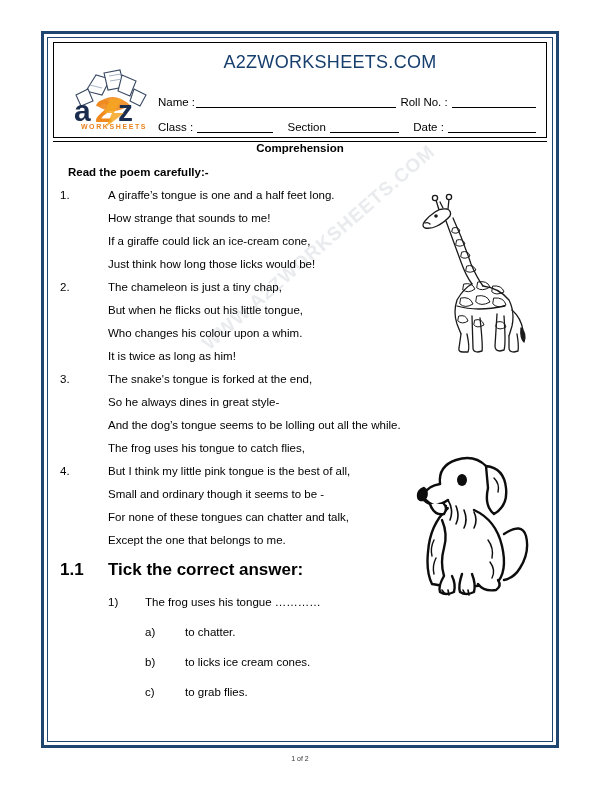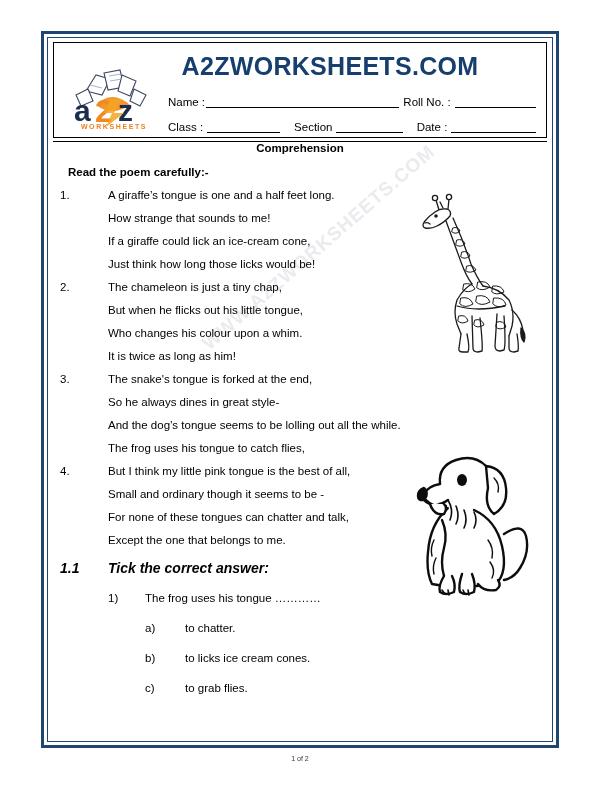--- a/index.html
+++ b/index.html
@@ -64,22 +64,22 @@
   .header-box {
     margin: 4px 5px 0 5px;
     border: 1px solid #000000;
     box-sizing: border-box;
     position: relative;
     height: 96px;
     background: transparent;
   }
   .site-title {
     text-align: center;
-    font-size: 25px;
-    font-weight: bold;
+    font-size: 18px;
+    font-weight: normal;
     color: #173f6e;
     letter-spacing: 0.3px;
     padding-top: 9px;
     padding-left: 60px;
   }
 
   
   .logo {
     position: absolute;
     left: 12px;
@@ -95,21 +95,21 @@
     text-align: center;
     font-size: 7px;
     font-weight: bold;
     letter-spacing: 1.6px;
     color: #e8821e;
   }
 
   
   .field-rows {
     position: absolute;
-    left: 114px;
+    left: 104px;
     right: 6px;
     top: 40px;
     font-size: 11.5px;
     color: #000;
   }
   .field-row {
     display: flex;
     align-items: flex-end;
     height: 25px;
   }
@@ -159,24 +159,23 @@
     width: 30px;
   }
   .stanza .lines { margin-left: 48px; }
   .stanza .lines div { margin-bottom: 11px; }
   .stanza .lines div:last-child { margin-bottom: 0; }
 
   
   .q-head {
     position: relative;
     margin: 14px 0 0 12px;
-    font-size: 14px;
+    font-size: 17px;
     font-weight: bold;
     color: #000;
-    font-style: italic;
   }
   .q-head .qnum { position: absolute; left: 0; top: 0; }
   .q-head .qtxt { margin-left: 48px; }
 
   .q-item {
     position: relative;
     margin: 16px 0 0 12px;
     font-size: 11.5px;
     color: #000;
   }

